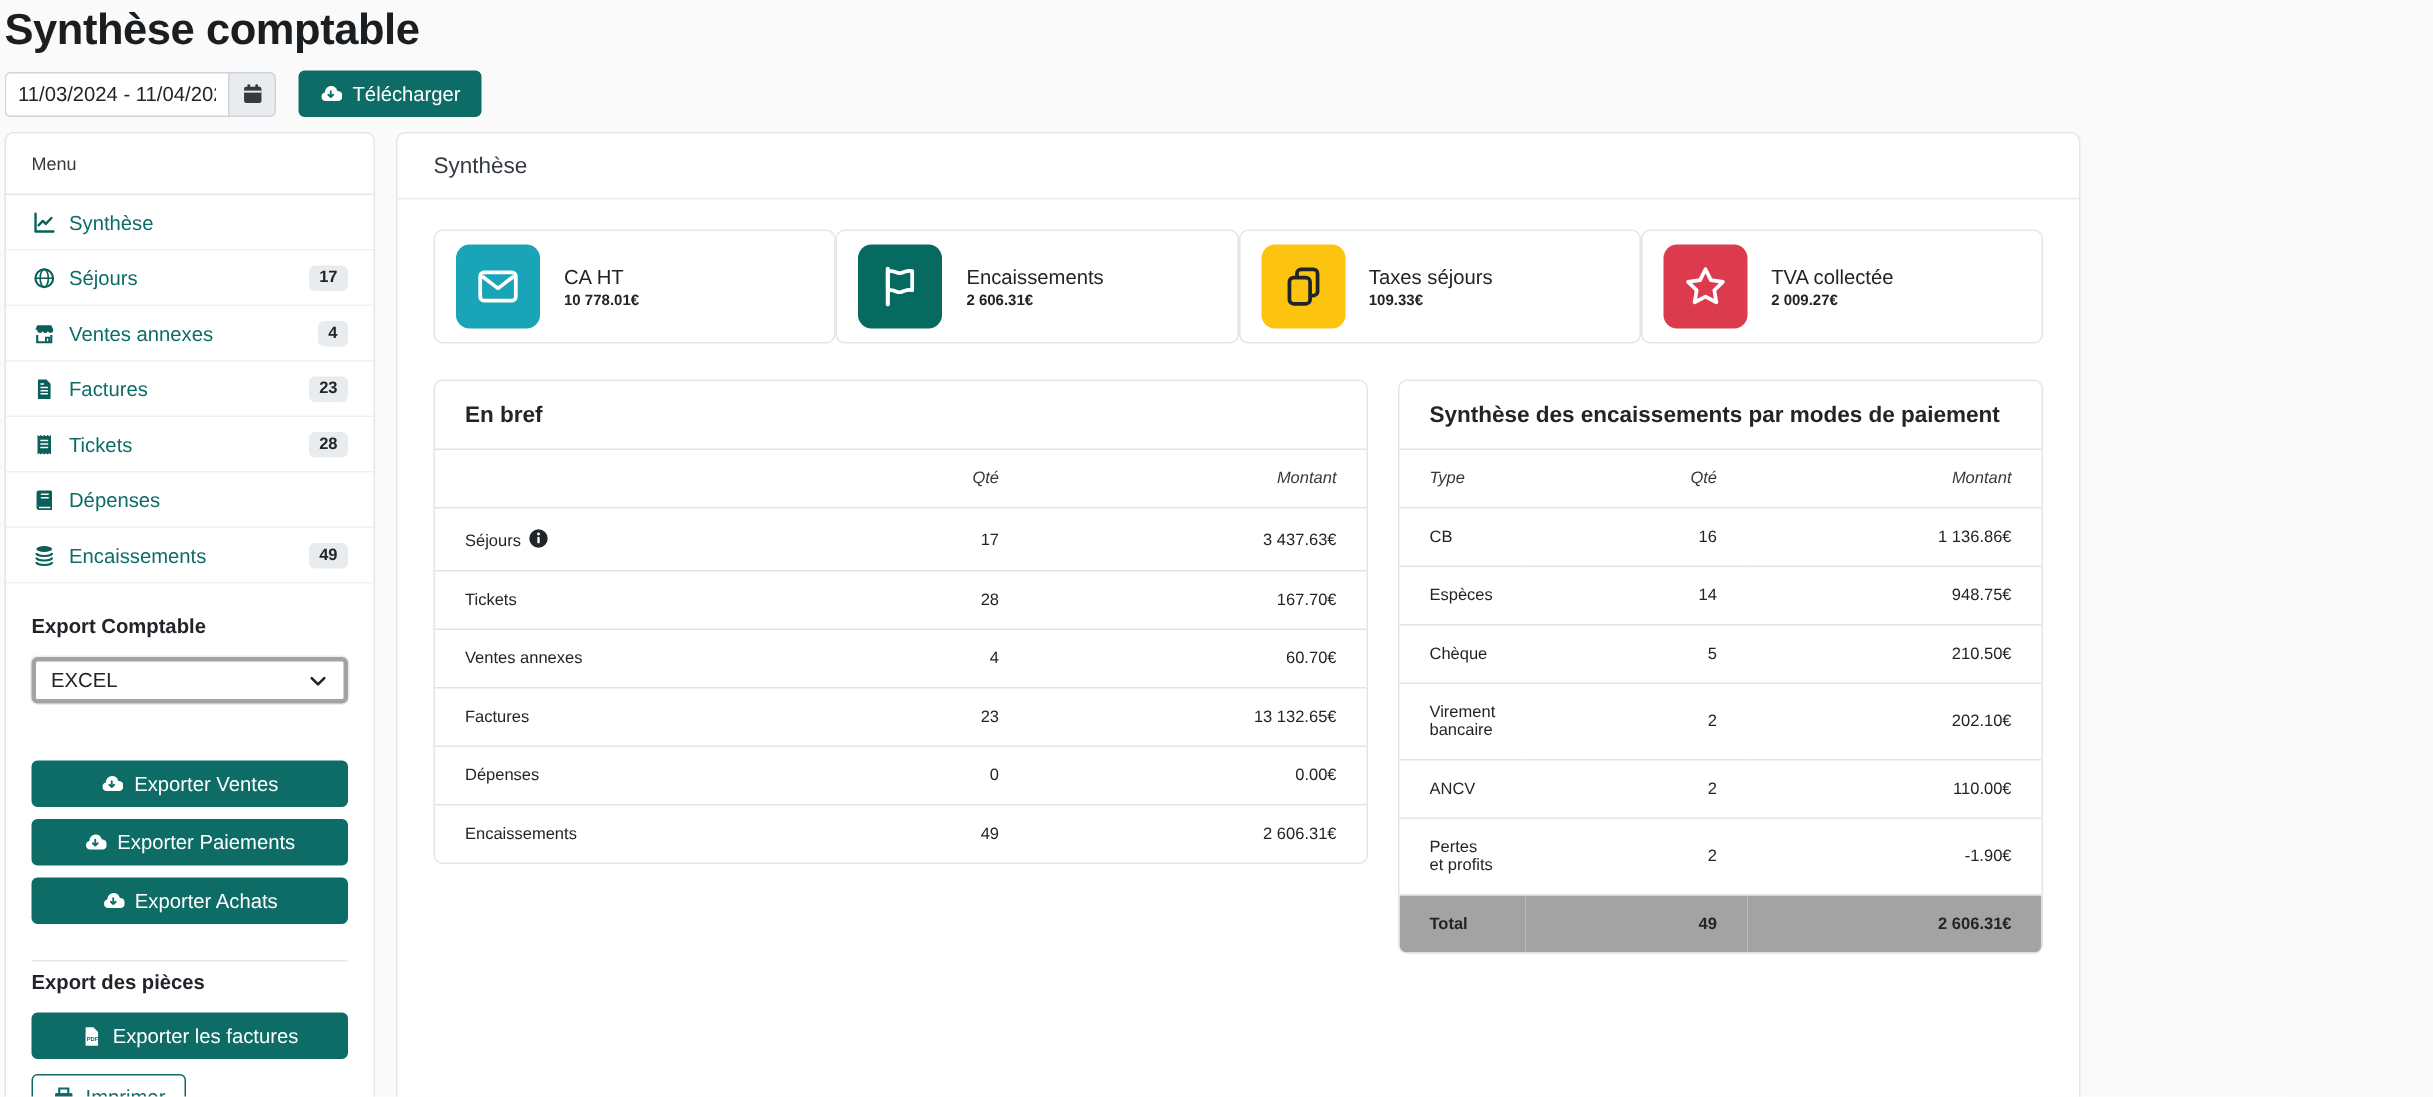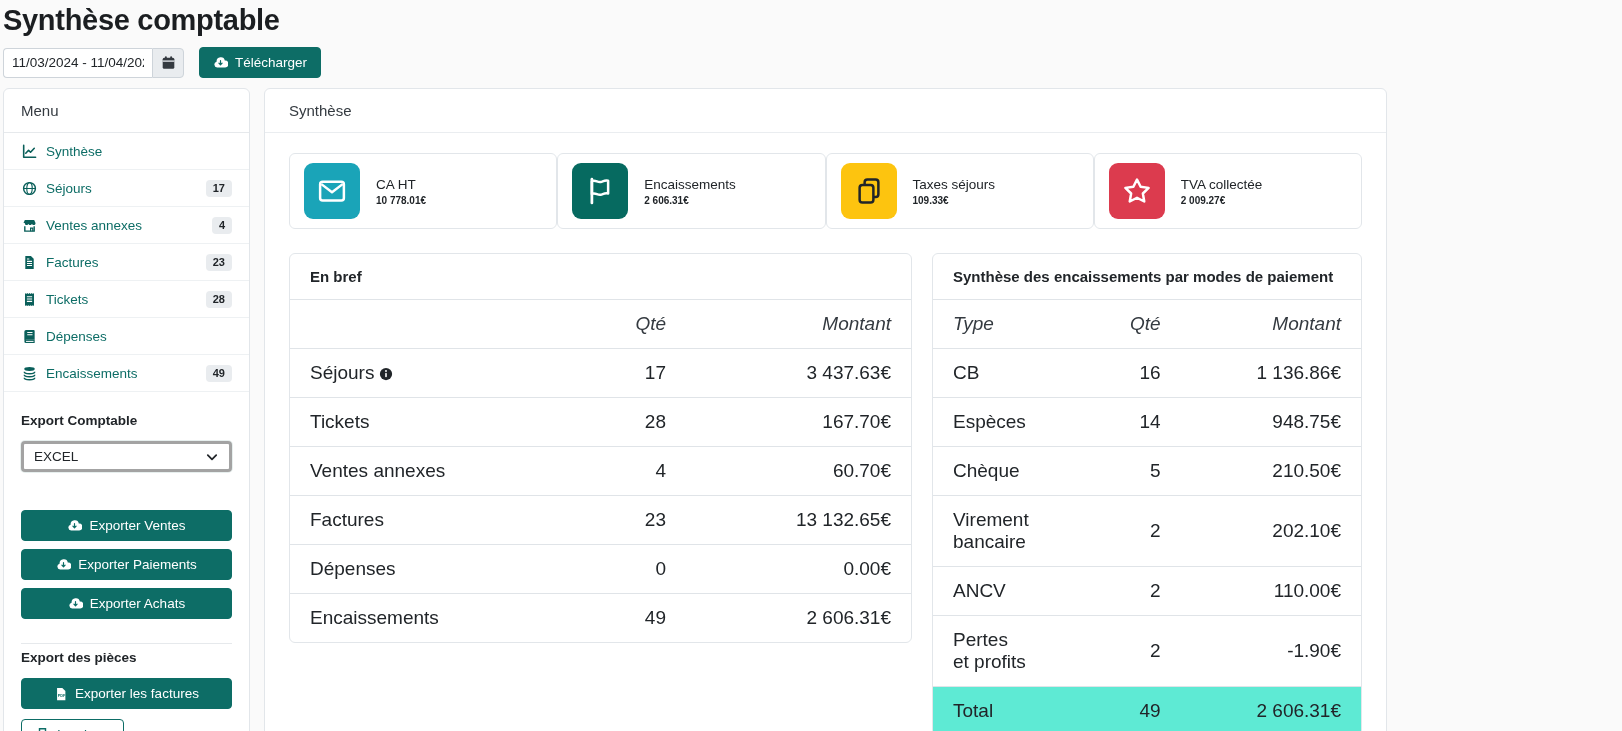--- a/index.html
+++ b/index.html
@@ -37,21 +37,21 @@
   .download-btn { margin-left: 15px; height: 31px; padding: 0 13px; }
 
   
   .columns { display: flex; gap: 14px; padding: 0 3px; margin-top: 10px; align-items: flex-start; }
 
   
   .sidebar {
     width: 247px; flex: none; background: #fff; border: 1px solid #e2e6ea;
     border-radius: 6px; height: 700px; overflow: hidden;
   }
-  .sidebar-header { padding: 13px 17px; font-size: 15px; color: #343a40; border-bottom: 1px solid #e6e9ec; }
+  .sidebar-header { padding: 13px 17px; font-size: 12px; color: #343a40; border-bottom: 1px solid #e6e9ec; }
   .menu { list-style: none; }
   .menu-item {
     display: flex; align-items: center; gap: 9px; padding: 0 17px; height: 37px;
     color: #0d6d66; border-bottom: 1px solid #eef1f3; cursor: pointer; font-size: 13.5px;
   }
   .menu-item .mi-icon { display: inline-flex; width: 16px; justify-content: center; color: #0a5f5a; }
   .menu-item .badge {
     margin-left: auto; background: #e9ecef; color: #212529; font-size: 11px; font-weight: 700;
     padding: 3px 7px; border-radius: 4px; line-height: 1;
   }
@@ -83,27 +83,27 @@
   }
   .tile { width: 56px; height: 56px; border-radius: 9px; flex: none; display: flex; align-items: center; justify-content: center; }
   .stat-label { font-size: 13.5px; color: #212529; }
   .stat-value { font-size: 10px; font-weight: 700; margin-top: 3px; }
 
   .tables { display: flex; gap: 20px; align-items: flex-start; }
   .table-card { border: 1px solid #e2e6ea; border-radius: 6px; background: #fff; overflow: hidden; }
   .table-card.left { width: 623px; flex: none; }
   .table-card.right { flex: 1; }
   .table-title { padding: 14px 20px; font-size: 15px; font-weight: 700; color: #212529; }
-  table { width: 100%; border-collapse: collapse; font-size: 19px; }
+  table { width: 100%; border-collapse: collapse; font-size: 11px; }
   th, td { padding: 13px 20px; border-top: 1px solid #e0e4e8; text-align: left; }
   thead th { font-style: italic; font-weight: 400; color: #343a40; }
   .num { text-align: right; }
   col.c-qty { width: 170px; }
   col.c-amt { width: 225px; }
-  tr.total { background: #5eead4; font-weight: 400; }
+  tr.total { background: #a3a3a3; font-weight: 700; }
   .info-icon { display: inline-flex; vertical-align: -2px; margin-left: 5px; cursor: pointer; }
 
   .ic { display: inline-flex; align-items: center; }
 </style>
 </head>
 <body>
 
 <div class="app">
 
   <div class="page-head">

